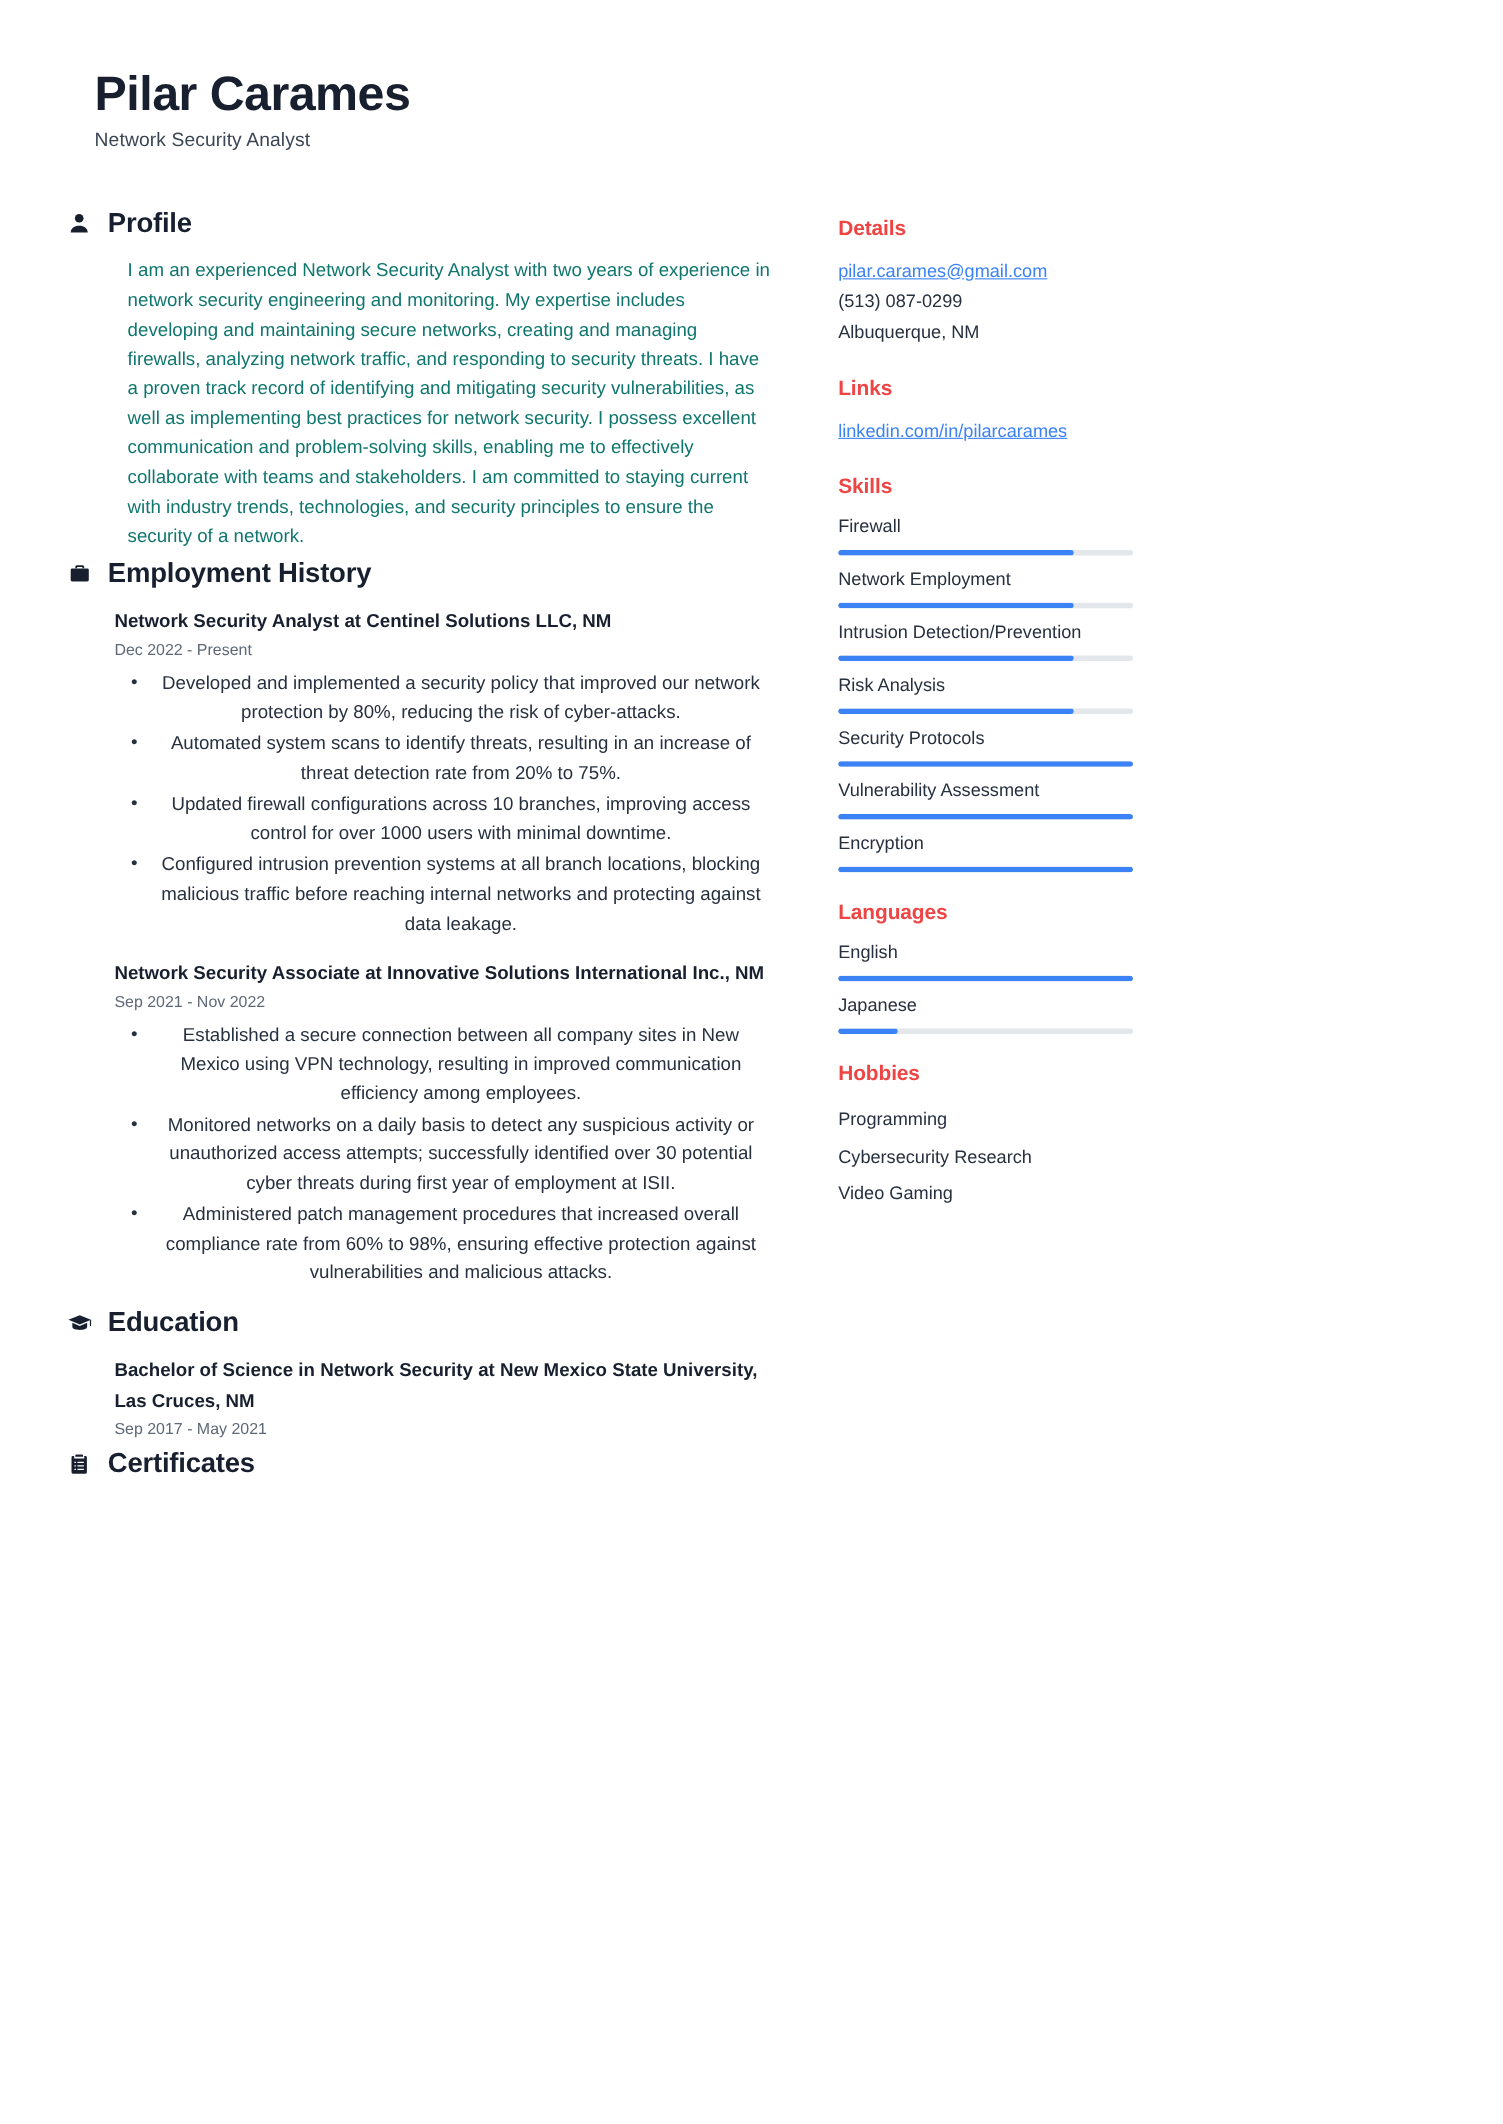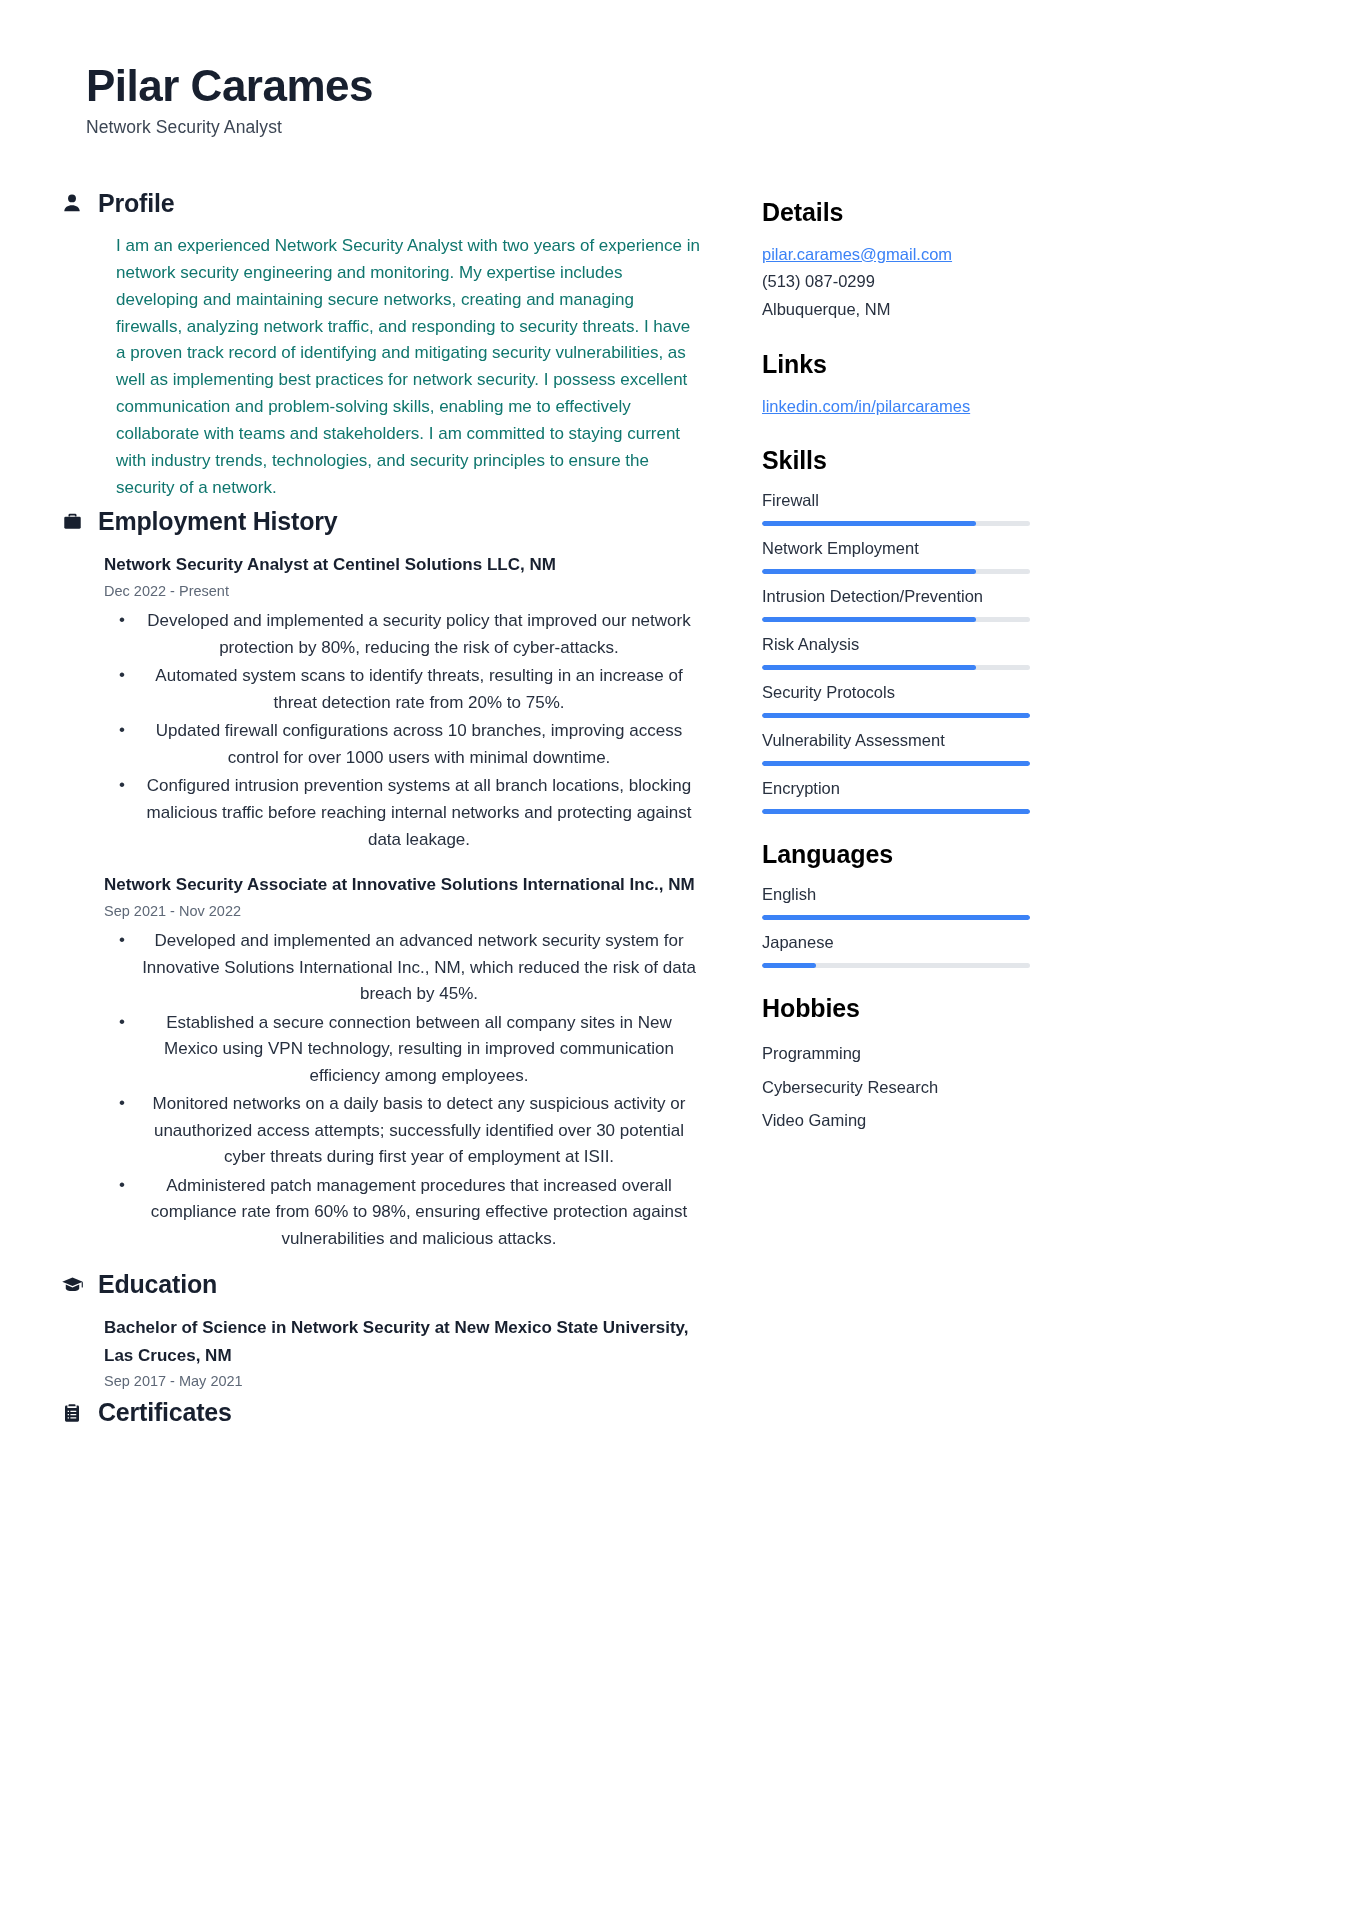--- a/index.html
+++ b/index.html
@@ -132,23 +132,23 @@
     font-size: 17px;
     line-height: 1.56;
     color: #27303f;
     margin: 0 0 10px 0;
     max-width: 610px;
   }
 
   
   .side-block { margin-bottom: 26px; }
   .side-title {
-    font-size: 25px;
+    font-size: 19px;
     font-weight: 700;
-    color: #000000;
+    color: #ef4444;
     margin-bottom: 14px;
     letter-spacing: -0.1px;
   }
   .side-line {
     font-size: 16.5px;
     color: #27303f;
     line-height: 1.68;
   }
   .side-link {
     font-size: 16.5px;
@@ -232,21 +232,20 @@
             <li>Automated system scans to identify threats, resulting in an increase of threat detection rate from 20% to 75%.</li>
             <li>Updated firewall configurations across 10 branches, improving access control for over 1000 users with minimal downtime.</li>
             <li>Configured intrusion prevention systems at all branch locations, blocking malicious traffic before reaching internal networks and protecting against data leakage.</li>
           </ul>
         </div>
 
         <div class="entry">
           <div class="entry-title">Network Security Associate at Innovative Solutions International Inc., NM</div>
           <div class="entry-date">Sep 2021 - Nov 2022</div>
           <ul class="entry-list">
-            <li>Developed and implemented an advanced network security system for Innovative Solutions International Inc., NM, which reduced the risk of data breach by 45%.</li>
             <li>Established a secure connection between all company sites in New Mexico using VPN technology, resulting in improved communication efficiency among employees.</li>
             <li>Monitored networks on a daily basis to detect any suspicious activity or unauthorized access attempts; successfully identified over 30 potential cyber threats during first year of employment at ISII.</li>
             <li>Administered patch management procedures that increased overall compliance rate from 60% to 98%, ensuring effective protection against vulnerabilities and malicious attacks.</li>
           </ul>
         </div>
       </div>
 
       <div class="section">
         <div class="section-head">
           <span class="section-icon">

